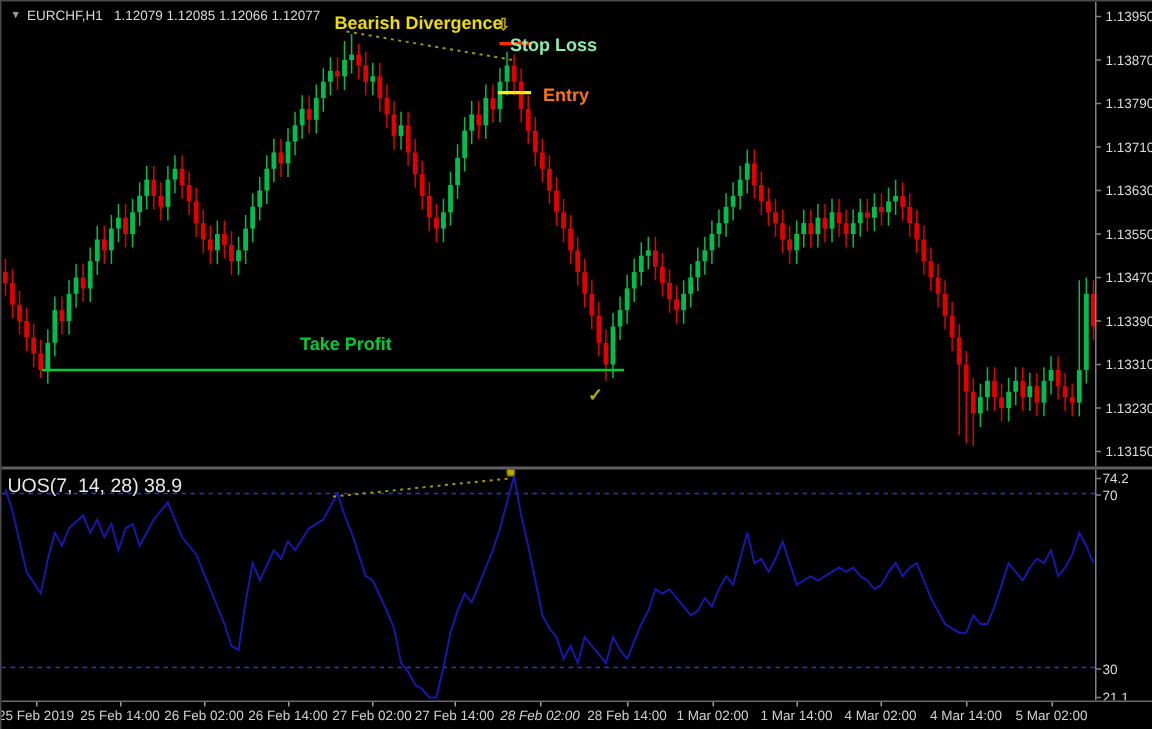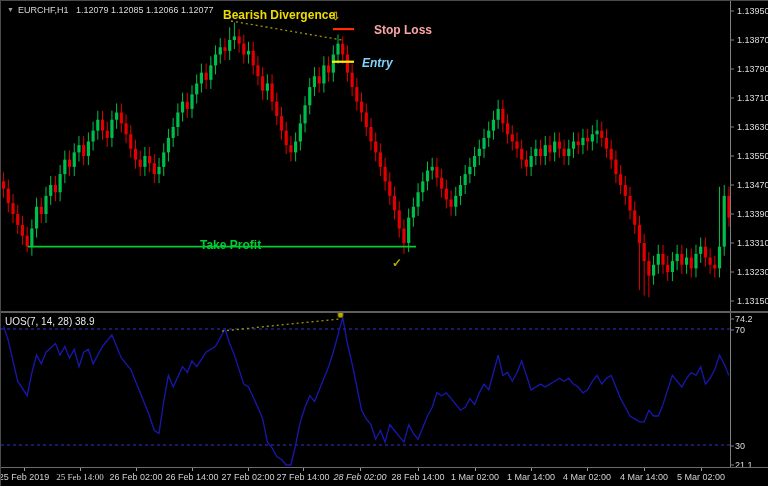--- a/index.html
+++ b/index.html
@@ -12,21 +12,21 @@
   #price-pane{top:0;height:310px;width:768px;}
   #indi-pane{top:312px;height:154px;width:768px;}
   .splitter{position:absolute;left:0;width:768px;height:2px;background:#5f5f5f;}
   #split-1{top:310px;}
   #split-2{top:466px;height:1px;background:#6a6a6a;}
   #quote-line{
     position:absolute;top:4px;left:6px;color:#d8d8d8;font-size:9px;white-space:pre;
     z-index:5;
   }
   #symbol-caret{color:#9a9a9a;font-size:7px;margin-right:4px;vertical-align:1px;}
-  #uos-label{position:absolute;top:315px;left:4px;color:#e8e8e8;font-size:10px;z-index:5;}
+  #uos-label{position:absolute;top:315px;left:4px;color:#e8e8e8;font-size:13px;z-index:5;}
   .anno{position:absolute;font-weight:bold;font-size:12px;z-index:6;white-space:nowrap;}
   #time-axis{position:absolute;top:467px;left:0;width:620px;height:19px;}
   .t-label{position:absolute;top:4px;transform:translateX(-50%);color:#d0d0d0;font-size:9px;white-space:nowrap;}
   .t-tick{position:absolute;top:0;width:1px;height:3px;background:#9a9a9a;}
   svg{position:absolute;top:0;left:0;}
   text{font-family:"Liberation Sans",sans-serif;}
   .axis-text{fill:#dcdcdc;font-size:9px;}
 </style>
 </head>
 <body>
@@ -375,23 +375,23 @@
         </g>
         <line x1="27" y1="245.6249999999982" x2="415" y2="245.6249999999982" stroke="#00CC33" stroke-width="1.6"></line>
         <line x1="332" y1="28.124999999998003" x2="353" y2="28.124999999998003" stroke="#FF2E00" stroke-width="2.2"></line>
         <line x1="331" y1="60.75000000000246" x2="353" y2="60.75000000000246" stroke="#FFF000" stroke-width="2.2"></line>
         <line x1="230" y1="20" x2="341" y2="39" stroke="#A09A00" stroke-width="1.3" stroke-dasharray="2 3"></line>
         <text x="330" y="19" fill="#BCAA00" font-size="11" font-weight="bold">⇩</text>
       </svg>
     </div>
 
   <div id="anno-bd" class="anno" style="left: 222px; top: 7px; color: rgb(237, 220, 0);">Bearish Divergence</div>
-  <div id="anno-sl" class="anno" style="left: 373px; top: 22px; color: #fca5a5;">Stop Loss</div>
-  <div id="anno-en" class="anno" style="left: 361px; top: 55px; color: #7dd3fc; font-style: italic;">Entry</div>
-  <div id="anno-tp" class="anno" style="left: 199px; top: 221px; color: rgb(0, 204, 51); margin-top: 16px;">Take Profit</div>
+  <div id="anno-sl" class="anno" style="left: 339px; top: 22px; color: #86efac;">Stop Loss</div>
+  <div id="anno-en" class="anno" style="left: 361px; top: 55px; color: #f97316;">Entry</div>
+  <div id="anno-tp" class="anno" style="left: 199px; top: 221px; color: rgb(0, 204, 51);">Take Profit</div>
   <div id="anno-ck" class="anno" style="left: 391px; top: 255px; color: rgb(175, 175, 0);">✓</div>
 
   <div id="split-1" class="splitter"></div>
 
   <div id="indi-pane" class="pane">
       <svg width="768" height="154">
         <line x1="0" y1="16" x2="729" y2="16" stroke="#3333CC" stroke-width="1" stroke-dasharray="3 3"></line>
         <line x1="0" y1="132" x2="729" y2="132" stroke="#3333CC" stroke-width="1" stroke-dasharray="3 3"></line>
         <polyline points="2.6,13.1 7.3,27.6 16.7,68.2 26.2,82.7 30.9,59.5 35.6,42.1 40.3,50.8 45.0,39.2 54.4,30.5 59.1,42.1 63.8,33.4 68.5,45.0 73.3,36.3 78.0,53.7 82.7,39.2 87.4,36.3 92.1,50.8 101.5,33.4 110.9,21.8 120.3,45.0 129.8,56.6 139.2,79.8 148.6,103.0 153.3,117.5 158.0,120.4 162.7,88.5 167.4,62.4 172.2,74.0 181.6,53.7 186.3,59.5 191.0,47.9 195.7,53.7 205.1,39.2 214.5,33.4 224.0,16.0 228.7,30.5 233.4,42.1 242.8,71.1 247.5,74.0 256.9,94.3 261.7,105.9 266.4,129.1 271.1,134.9 275.8,143.6 280.5,146.5 285.2,152.0 289.9,152.0 294.6,132.0 299.3,108.8 304.0,94.3 308.8,82.7 313.5,88.5 318.2,76.9 322.9,65.3 327.6,53.7 332.3,39.2 337.0,21.8 341.7,4.4 346.4,30.5 351.1,50.8 355.9,74.0 360.6,97.2 365.3,105.9 370.0,111.7 374.7,126.2 379.4,117.5 384.1,129.1 388.8,111.7 393.5,117.5 398.2,123.3 403.0,129.1 407.7,111.7 412.4,120.4 417.1,126.2 421.8,114.6 426.5,103.0 431.2,94.3 435.9,79.8 440.6,82.7 445.3,79.8 450.1,85.6 454.8,91.4 459.5,97.2 464.2,94.3 468.9,85.6 473.6,91.4 478.3,79.8 483.0,71.1 487.7,76.9 492.4,59.5 497.2,42.1 501.9,62.4 506.6,59.5 511.3,68.2 516.0,59.5 520.7,47.9 525.4,62.4 530.1,76.9 534.8,74.0 539.5,71.1 544.3,74.0 549.0,71.1 553.7,68.2 558.4,65.3 563.1,68.2 567.8,65.3 572.5,71.1 577.2,74.0 581.9,79.8 586.6,76.9 591.4,68.2 596.1,62.4 600.8,71.1 605.5,65.3 610.2,62.4 614.9,74.0 619.6,85.6 624.3,94.3 629.0,103.0 633.7,105.9 638.5,108.8 643.2,108.8 647.9,97.2 652.6,103.0 657.3,103.0 662.0,91.4 666.7,76.9 671.4,62.4 676.1,68.2 680.8,74.0 685.6,65.3 690.3,59.5 695.0,62.4 699.7,53.7 704.4,71.1 709.1,65.3 713.8,56.6 718.5,42.1 723.2,50.8 727.9,62.4" fill="none" stroke="#1818B0" stroke-width="1.3"></polyline>
         <line x1="221" y1="18.03000000000001" x2="340" y2="5.85" stroke="#A09A00" stroke-width="1.3" stroke-dasharray="2 3"></line>
@@ -410,21 +410,21 @@
       </svg>
     </div>
   <div id="uos-label">UOS(7, 14, 28) 38.9</div>
 
   <div id="split-2" class="splitter"></div>
 
   <div id="time-axis">
       <div class="t-tick" style="left: 23px;"></div>
       <div class="t-label" style="left: 23px;">25 Feb 2019</div>
       <div class="t-tick" style="left: 79px;"></div>
-      <div class="t-label" style="left: 79px; font-family: Liberation Serif, serif;">25 Feb 14:00</div>
+      <div class="t-label" style="left: 79px;">25 Feb 14:00</div>
       <div class="t-tick" style="left: 135px;"></div>
       <div class="t-label" style="left: 135px;">26 Feb 02:00</div>
       <div class="t-tick" style="left: 191px;"></div>
       <div class="t-label" style="left: 191px;">26 Feb 14:00</div>
       <div class="t-tick" style="left: 247px;"></div>
       <div class="t-label" style="left: 247px;">27 Feb 02:00</div>
       <div class="t-tick" style="left: 302px;"></div>
       <div class="t-label" style="left: 302px;">27 Feb 14:00</div>
       <div class="t-tick" style="left: 359px;"></div>
       <div class="t-label" style="left: 359px; font-style: italic;">28 Feb 02:00</div>

